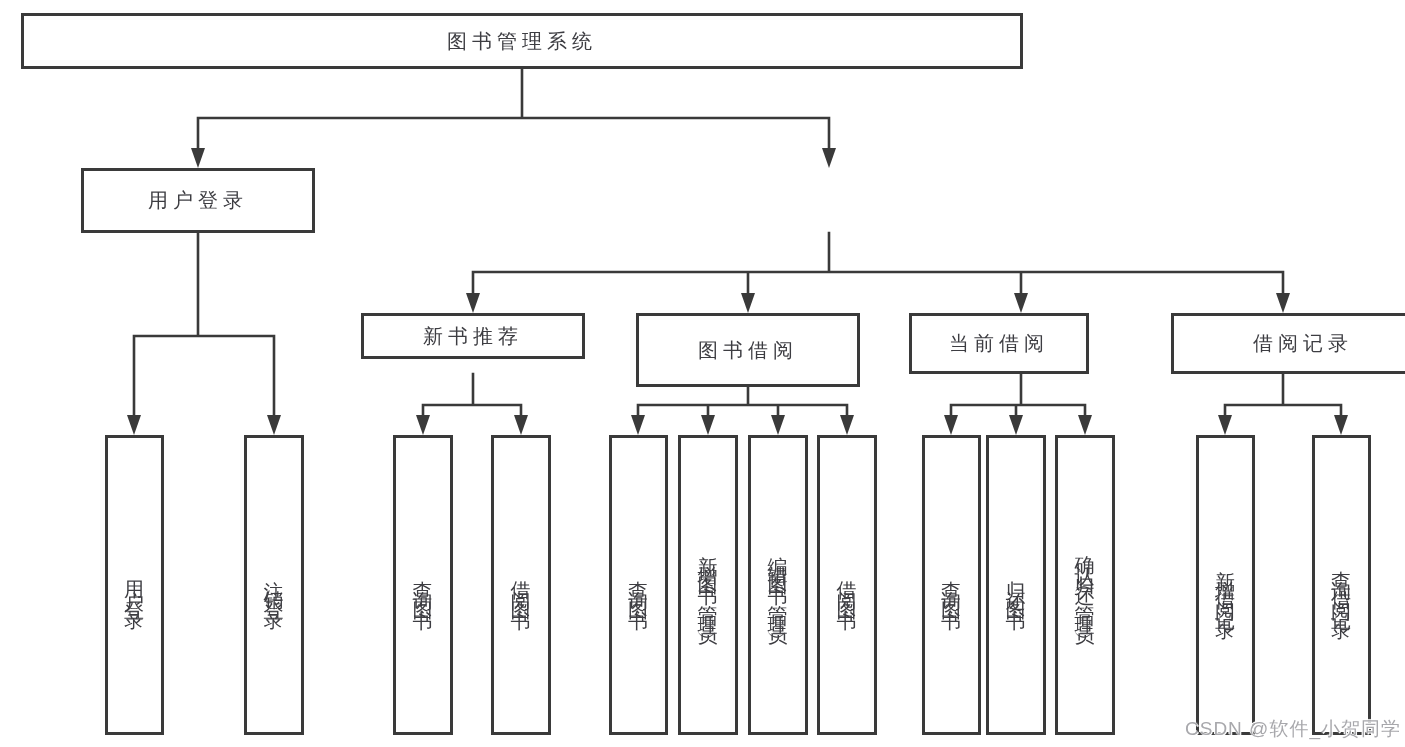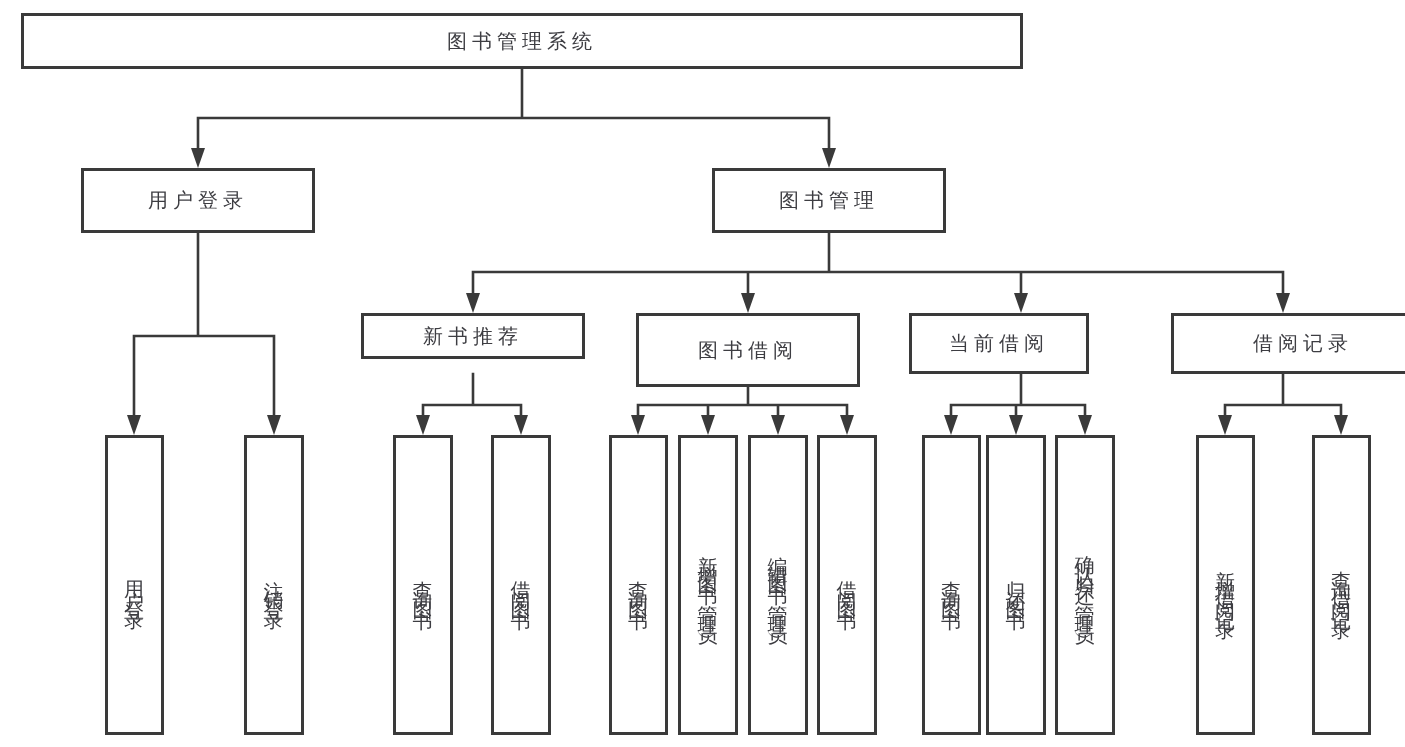--- a/index.html
+++ b/index.html
@@ -106,23 +106,20 @@
     </g>
   </svg>
 
   <div class="node" style="left:21px;top:13px;width:1002px;height:56px">
     <span class="hlabel">图书管理系统</span>
   </div>
 
   <div class="node" style="left:81px;top:168px;width:234px;height:65px">
     <span class="hlabel">用户登录</span>
   </div>
-  <div class="node" style="left:712px;top:168px;width:234px;height:65px">
-    <span class="hlabel">图书管理</span>
-  </div>
 
   <div class="node" style="left:361px;top:313px;width:224px;height:46px">
     <span class="hlabel">新书推荐</span>
   </div>
   <div class="node" style="left:636px;top:313px;width:224px;height:74px">
     <span class="hlabel">图书借阅</span>
   </div>
   <div class="node" style="left:909px;top:313px;width:180px;height:61px">
     <span class="hlabel">当前借阅</span>
   </div>
@@ -167,14 +164,15 @@
     <span class="vlabel">确认归还（管理员）</span>
   </div>
 
   <div class="node" style="left:1196px;top:435px;width:59px;height:300px">
     <span class="vlabel">新增借阅记录</span>
   </div>
   <div class="node" style="left:1312px;top:435px;width:59px;height:300px">
     <span class="vlabel">查询借阅记录</span>
   </div>
 
+  <div class="watermark">CSDN @软件_小贺同学</div>
 
 </div>
 
 </body></html>

